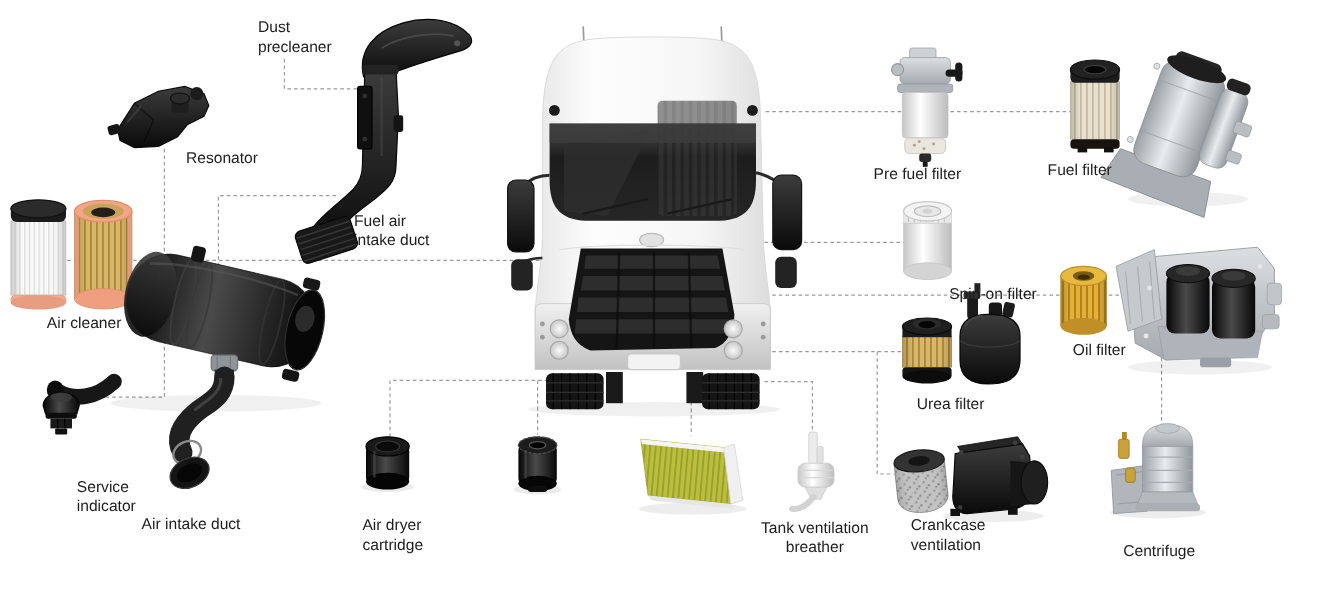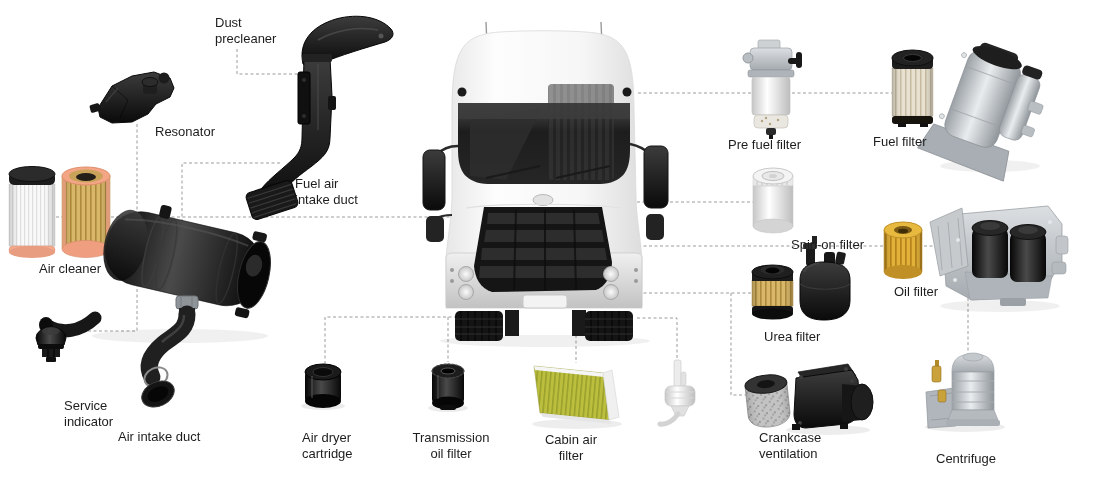--- a/index.html
+++ b/index.html
@@ -494,24 +494,22 @@
 precleaner</div>
 <div class="lbl" style="left:155px;top:124px;">Resonator</div>
 <div class="lbl" style="left:295px;top:176px;">Fuel air
 intake duct</div>
 <div class="lbl" style="left:39px;top:261px;">Air cleaner</div>
 <div class="lbl" style="left:64px;top:350px;margin-top:48px;">Service
 indicator</div>
 <div class="lbl" style="left:118px;top:429px;">Air intake duct</div>
 <div class="lbl" style="left:302px;top:430px;">Air dryer
 cartridge</div>
-<div class="lbl c" style="left:405px;top:430px;width:92px;">Transmission
-oil filter</div>
-<div class="lbl c" style="left:533px;top:432px;width:76px;">Cabin air
-filter</div>
+<div class="lbl c" style="left:631px;top:432px;width:96px;">Tank ventilation
+breather</div>
 <div class="lbl" style="left:728px;top:137px;">Pre fuel filter</div>
 <div class="lbl" style="left:873px;top:134px;">Fuel filter</div>
 <div class="lbl" style="left:791px;top:196px;margin-top:41px;">Spin-on filter</div>
 <div class="lbl" style="left:894px;top:284px;">Oil filter</div>
 <div class="lbl" style="left:764px;top:329px;">Urea filter</div>
 <div class="lbl" style="left:759px;top:430px;">Crankcase
 ventilation</div>
 <div class="lbl" style="left:936px;top:431px;margin-top:20px;">Centrifuge</div>
 
 </div>

